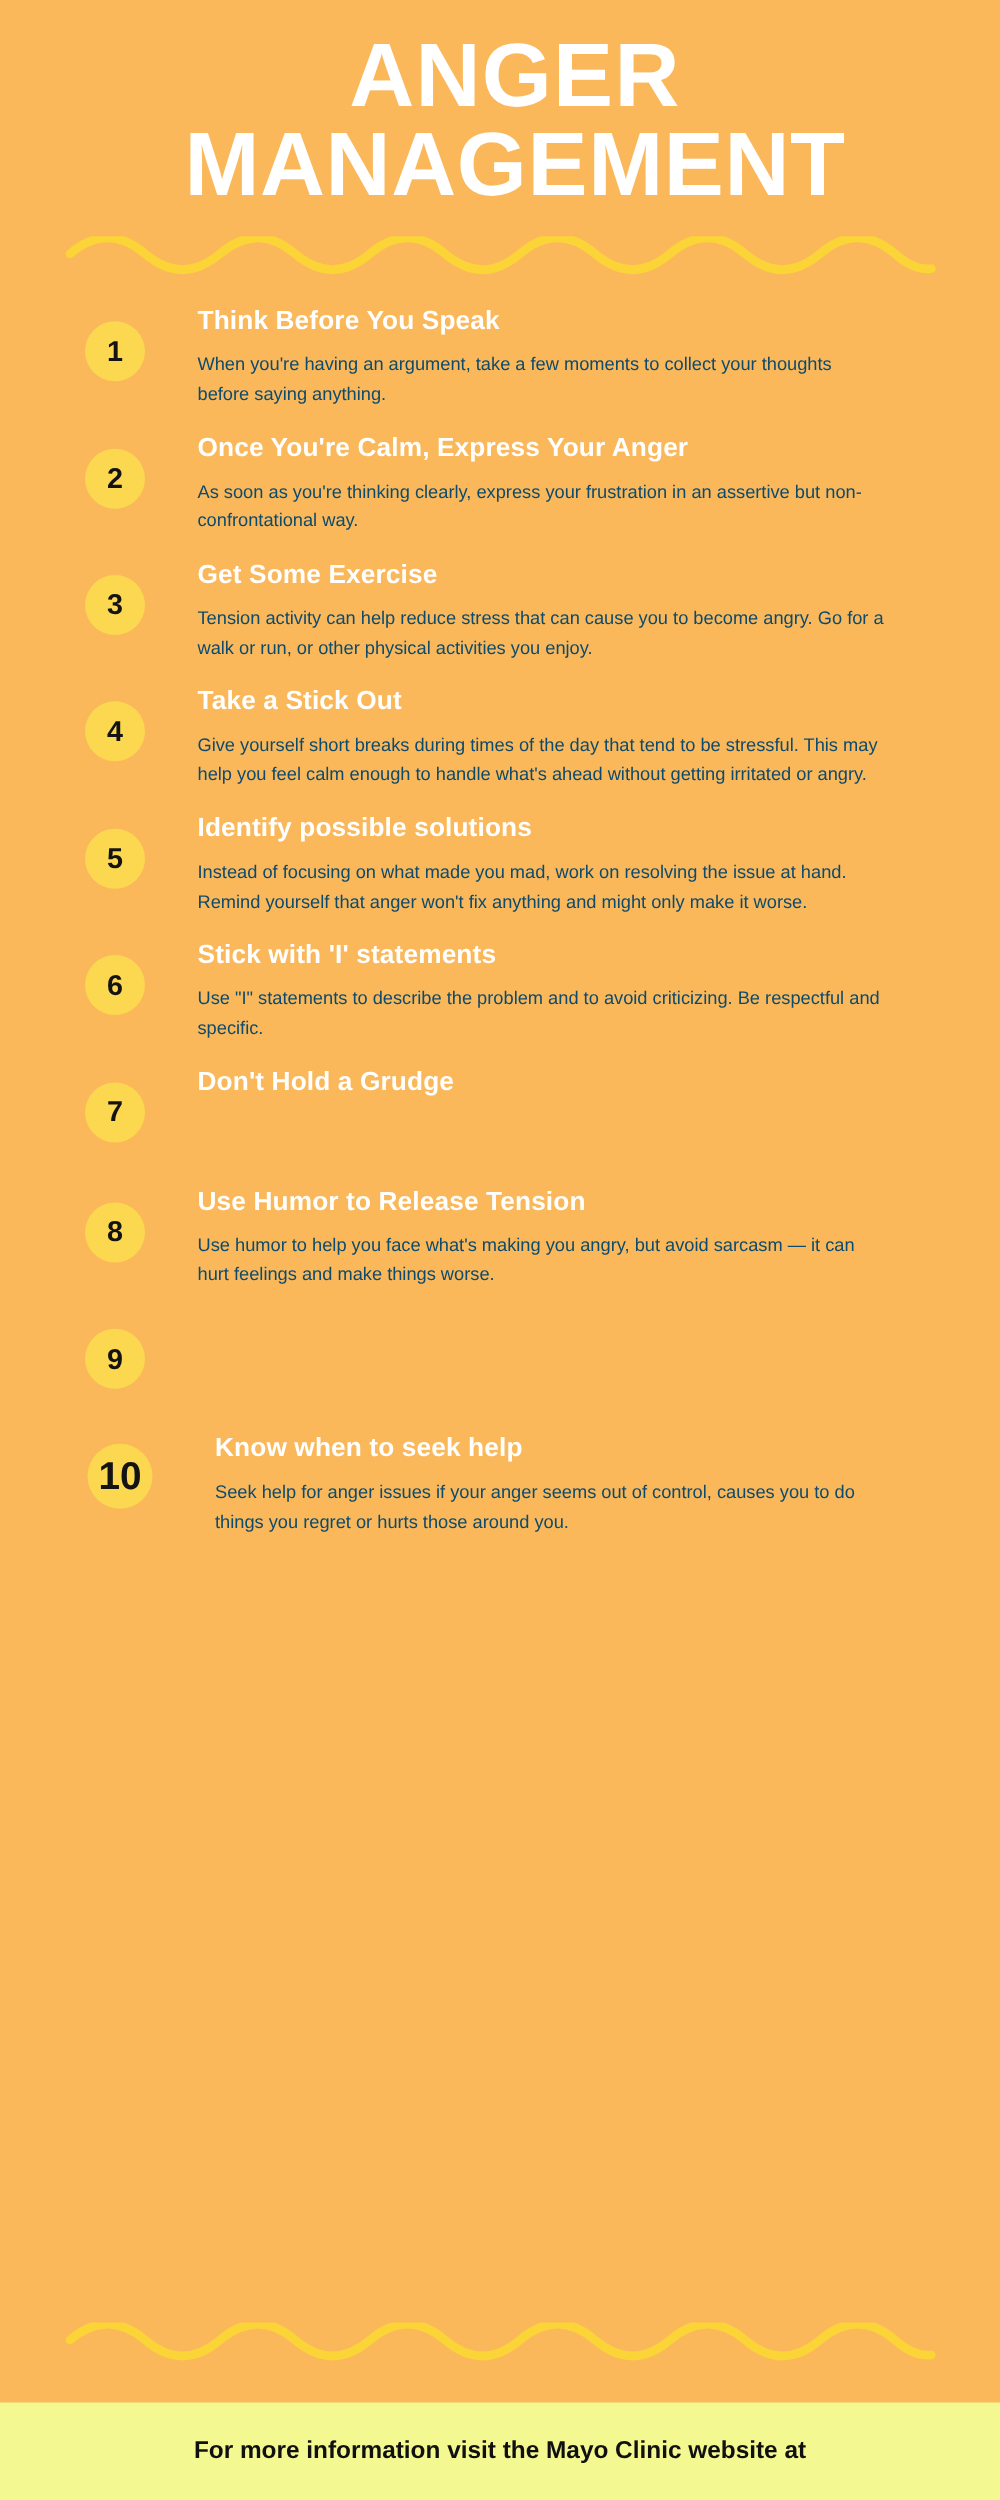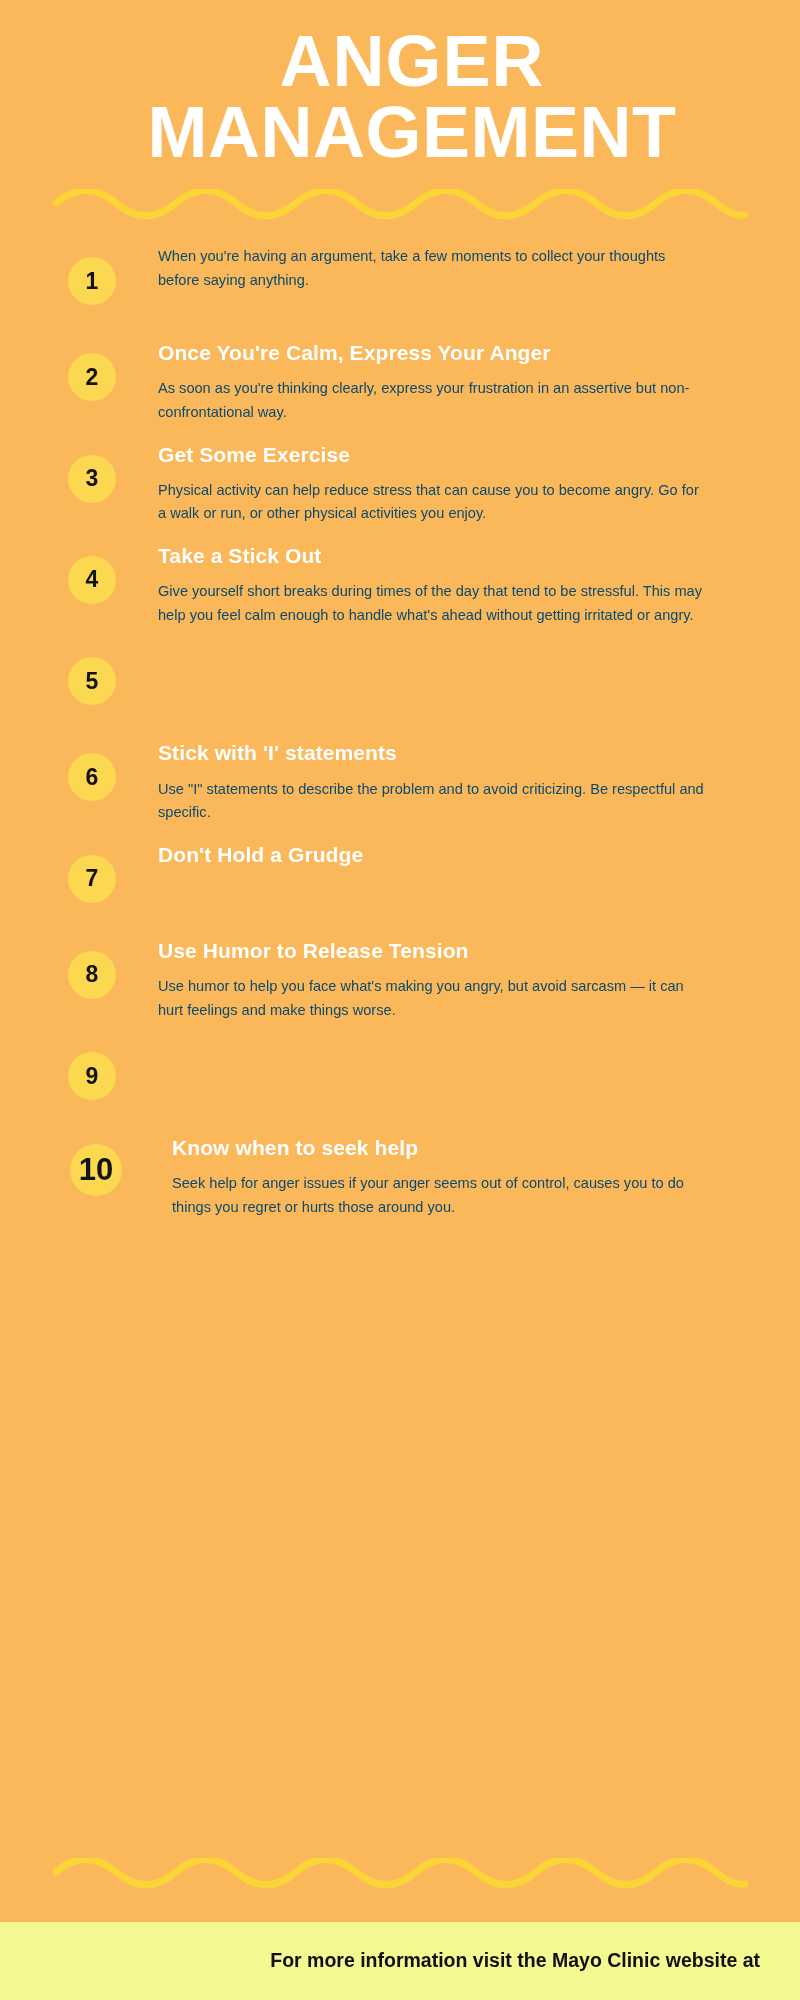--- a/index.html
+++ b/index.html
@@ -112,21 +112,21 @@
     color: #0c4a6e;
     font-size: 14.6px;
     line-height: 1.62;
     margin: 0;
   }
 
   
   .footer {
     background: #f4f891;
     padding: 24px 40px 26px 40px;
-    text-align: right;
+    text-align: center;
     box-sizing: border-box;
   }
   .footer-line {
     color: #101010;
     font-weight: bold;
     font-size: 19.5px;
     line-height: 1.45;
     margin: 0;
     display: block;
   }
@@ -148,50 +148,55 @@
     <svg width="800" height="34" viewBox="0 0 800 34" preserveAspectRatio="none" aria-hidden="true">
       <path d="M56,14 C76,-3 96,-3 116,14 C136,31 156,31 176,14 C196,-3 216,-3 236,14 C256,31 276,31 296,14 C316,-3 336,-3 356,14 C376,31 396,31 416,14 C436,-3 456,-3 476,14 C496,31 516,31 536,14 C556,-3 576,-3 596,14 C616,31 636,31 656,14 C676,-3 696,-3 716,14 C726,23 736,27 745,26" fill="none" stroke="#fbd437" stroke-width="7" stroke-linecap="round"></path>
     </svg>
   </div>
 
   <div class="list">
 
     <div class="item">
       <div class="badge">1</div>
       <div class="body">
+        <h2 class="heading">Think Before You Speak</h2>
         <p class="desc">When you're having an argument, take a few moments to collect your thoughts before saying anything.</p>
       </div>
     </div>
 
     <div class="item">
       <div class="badge">2</div>
       <div class="body">
         <h2 class="heading">Once You're Calm, Express Your Anger</h2>
         <p class="desc">As soon as you're thinking clearly, express your frustration in an assertive but non-confrontational way.</p>
       </div>
     </div>
 
     <div class="item">
       <div class="badge">3</div>
       <div class="body">
         <h2 class="heading">Get Some Exercise</h2>
-        <p class="desc">Physical activity can help reduce stress that can cause you to become angry. Go for a walk or run, or other physical activities you enjoy.</p>
+        <p class="desc">Tension activity can help reduce stress that can cause you to become angry. Go for a walk or run, or other physical activities you enjoy.</p>
       </div>
     </div>
 
     <div class="item">
       <div class="badge">4</div>
       <div class="body">
         <h2 class="heading">Take a Stick Out</h2>
         <p class="desc">Give yourself short breaks during times of the day that tend to be stressful. This may help you feel calm enough to handle what's ahead without getting irritated or angry.</p>
       </div>
     </div>
 
     <div class="item">
       <div class="badge">5</div>
+      <div class="body">
+        <h2 class="heading">Identify possible solutions</h2>
+        <p class="desc">Instead of focusing on what made you mad, work on resolving the issue at hand. Remind yourself that anger won't fix anything and might only make it worse.</p>
+      </div>
     </div>
 
     <div class="item">
       <div class="badge">6</div>
       <div class="body">
         <h2 class="heading">Stick with 'I' statements</h2>
         <p class="desc">Use "I" statements to describe the problem and to avoid criticizing. Be respectful and specific.</p>
       </div>
     </div>
 

